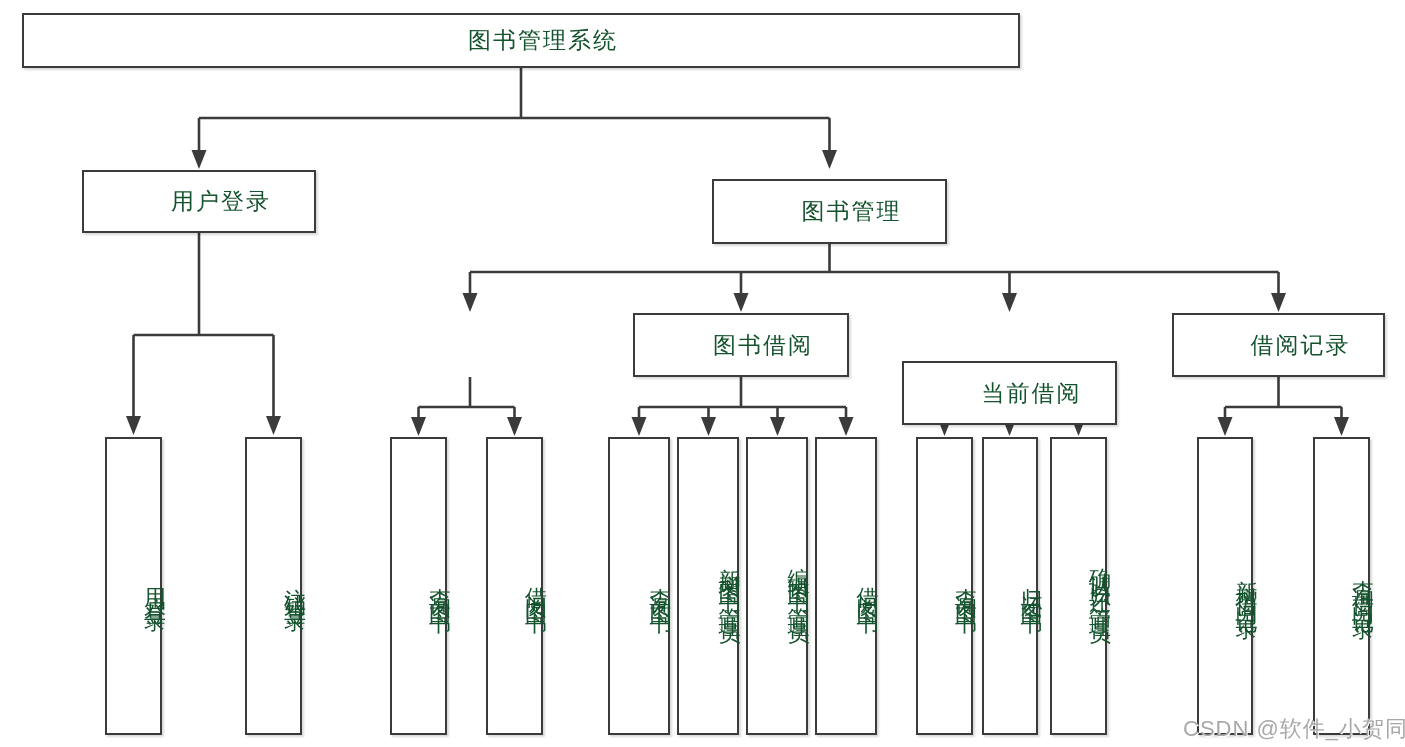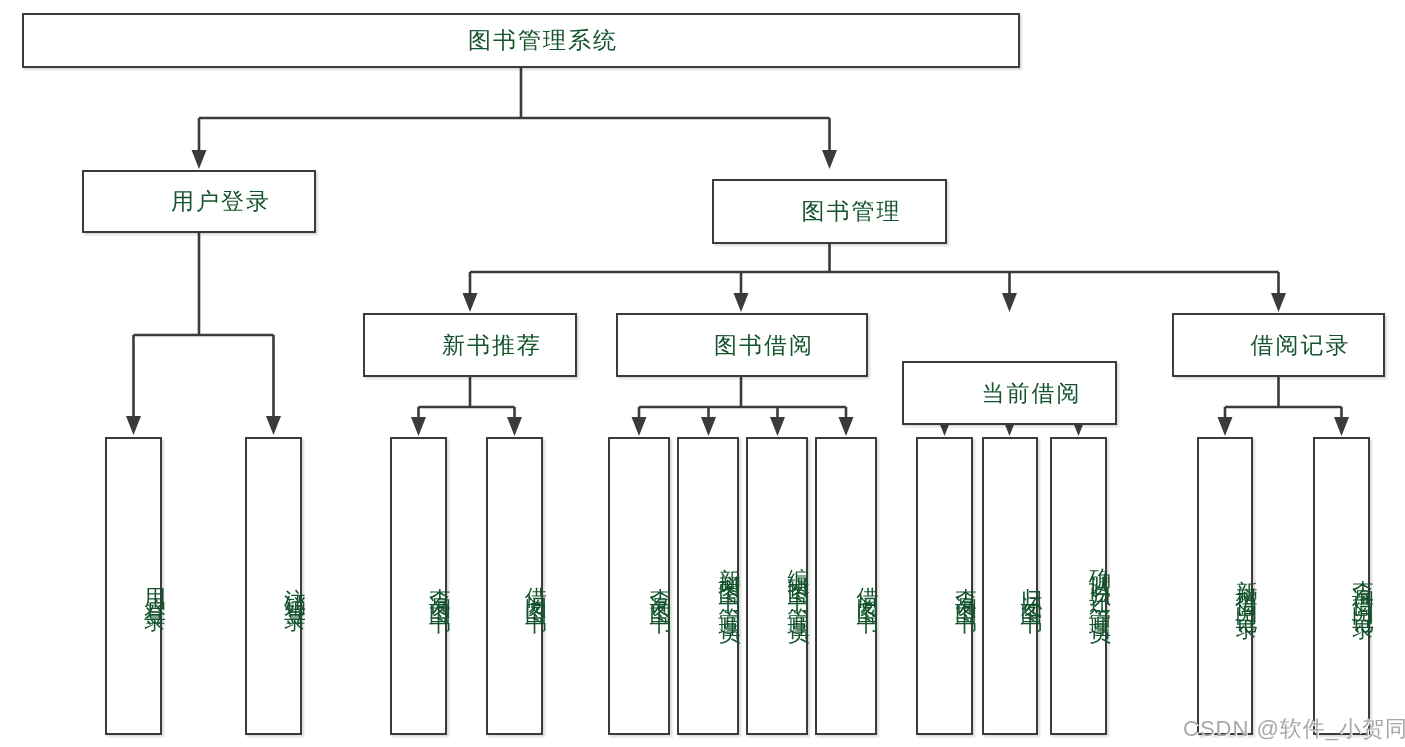--- a/index.html
+++ b/index.html
@@ -119,24 +119,21 @@
     <span class="hlabel">图书管理系统</span>
   </div>
 
   <div class="node" style="left:82px; top:170px; width:234px; height:63px;">
     <span class="hlabel">用户登录</span>
   </div>
   <div class="node" style="left:712px; top:170px; width:235px; height:65px;margin-top:9px;">
     <span class="hlabel">图书管理</span>
   </div>
 
-  <div class="node" style="left:363px; top:313px; width:214px; height:64px;">
-    <span class="hlabel">新书推荐</span>
-  </div>
-  <div class="node" style="left:616px; top:313px; width:252px; height:64px;">
+  <div class="node" style="left:633px; top:313px; width:216px; height:64px;">
     <span class="hlabel">图书借阅</span>
   </div>
   <div class="node" style="left:902px; top:313px; width:215px; height:64px;margin-top:48px;">
     <span class="hlabel">当前借阅</span>
   </div>
   <div class="node" style="left:1172px; top:313px; width:213px; height:64px;">
     <span class="hlabel">借阅记录</span>
   </div>
 
   <div class="node" style="left:105px; top:437px; width:57px; height:298px;">

